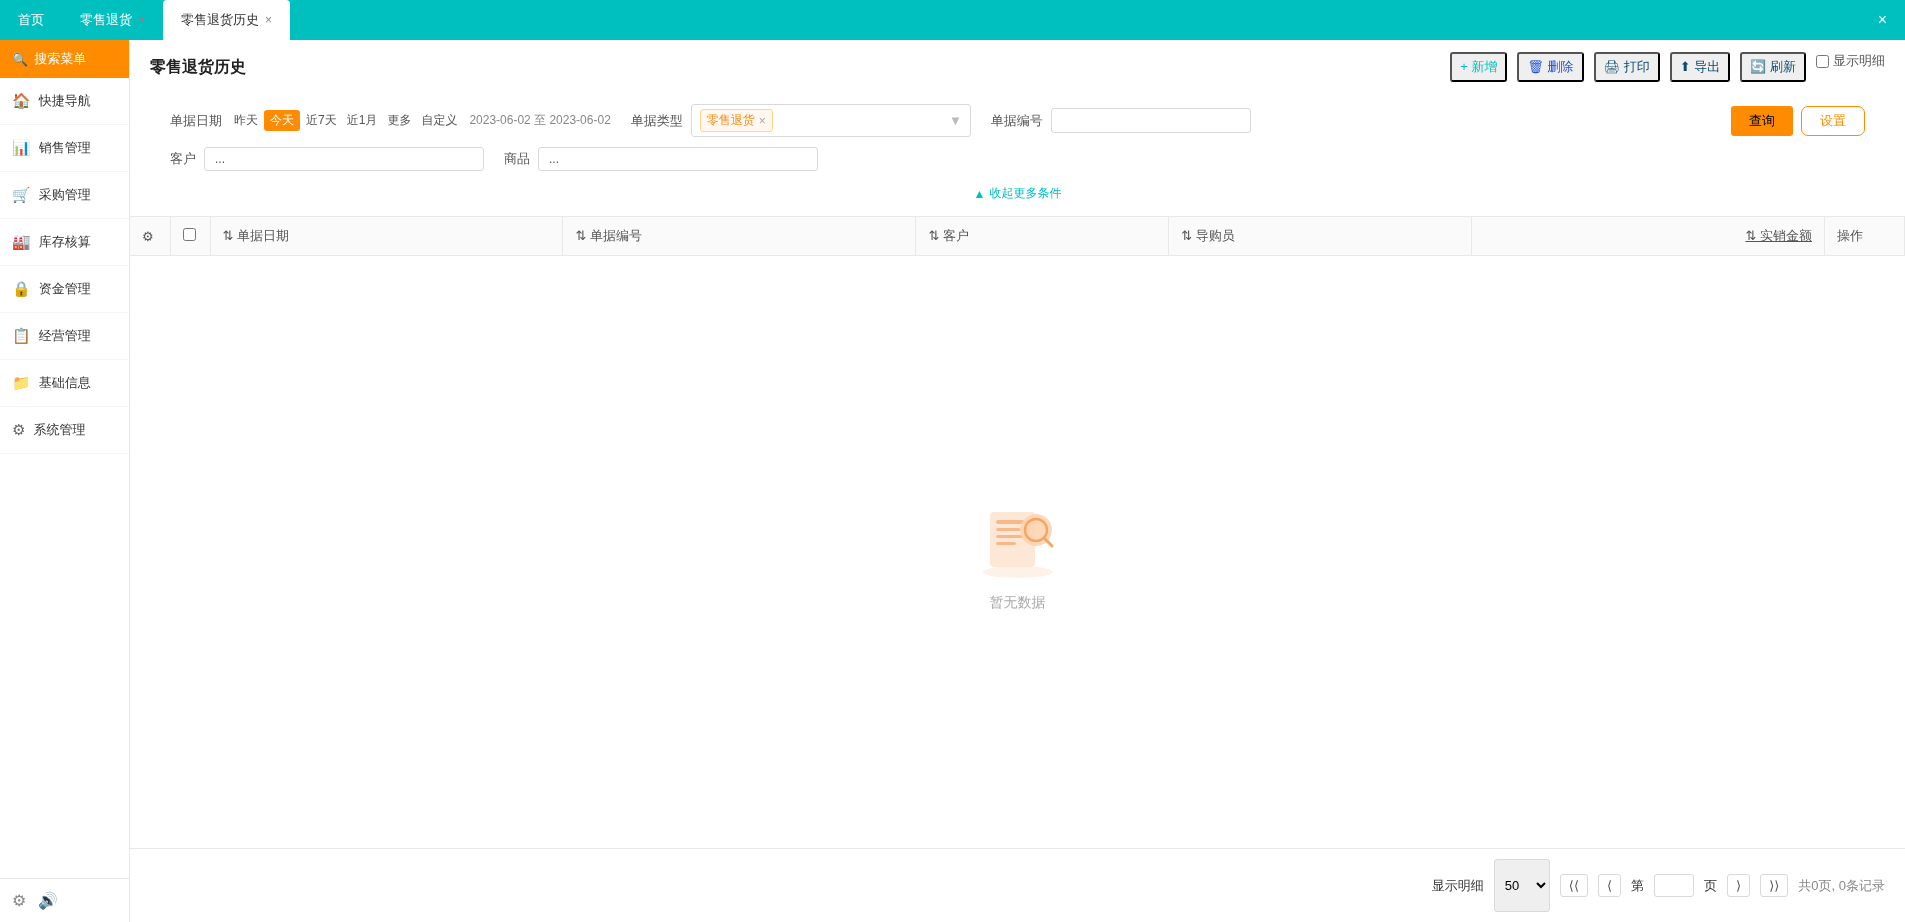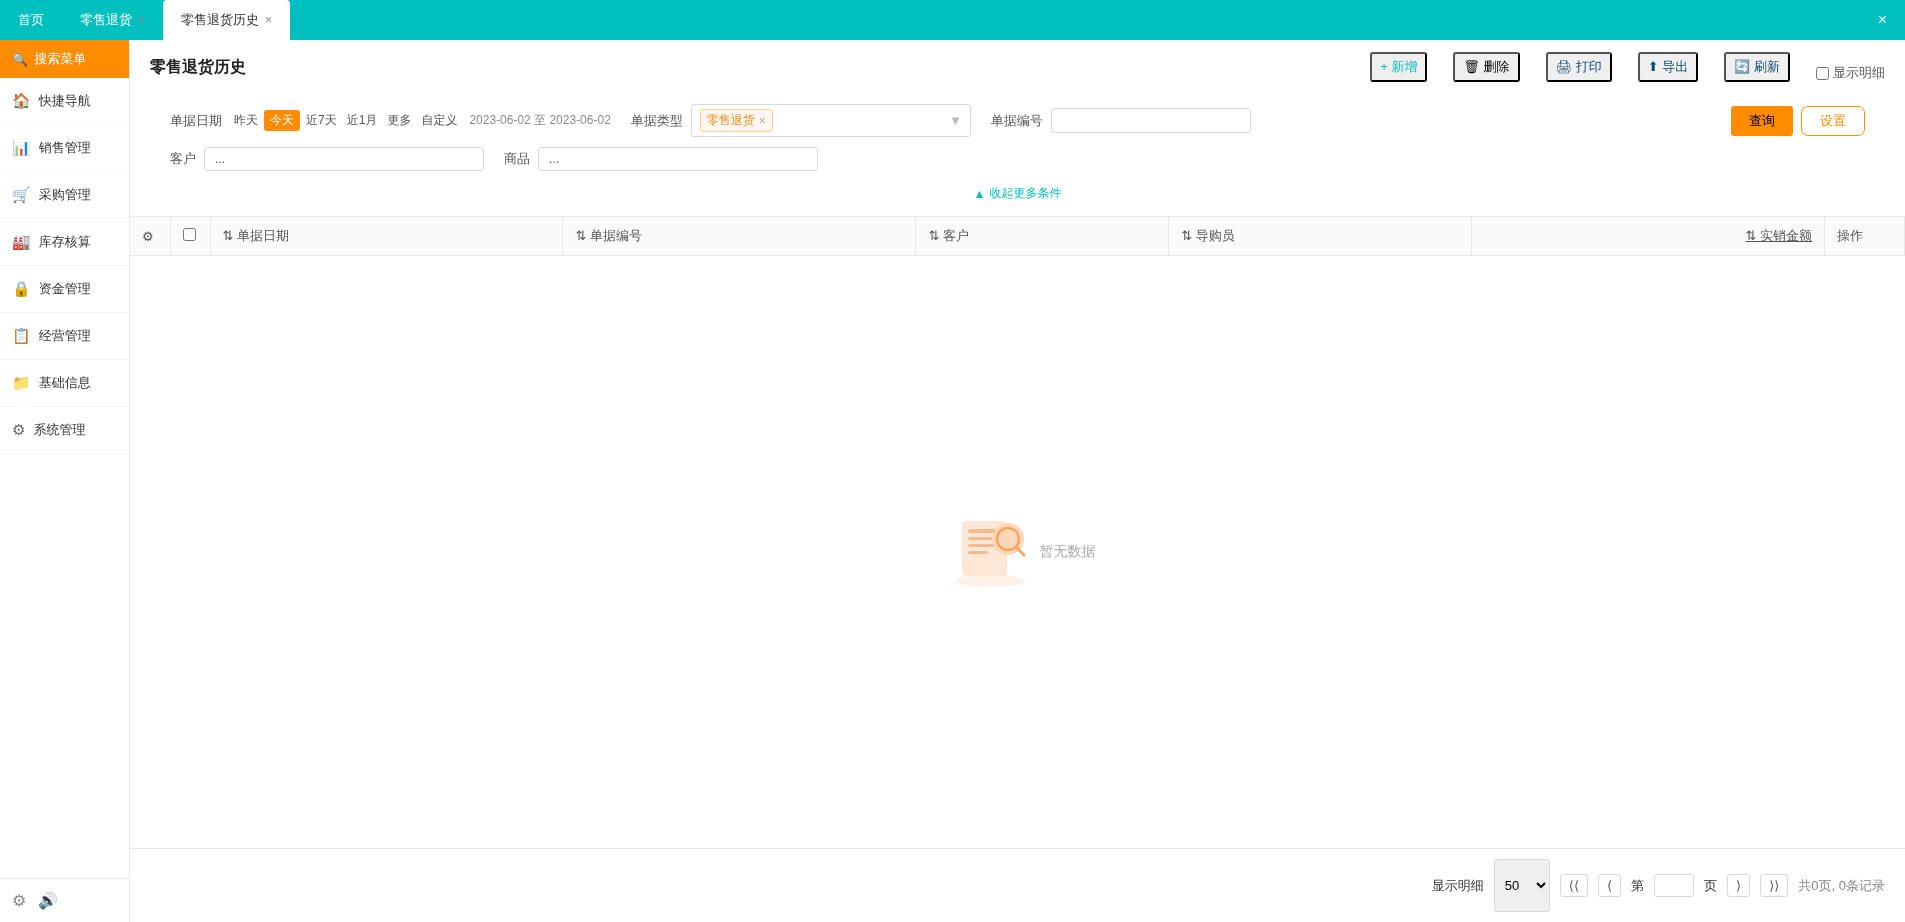--- a/index.html
+++ b/index.html
@@ -118,35 +118,35 @@
       justify-content: space-between;
       margin-bottom: 12px;
     }
     .page-title {
       font-size: 16px;
       font-weight: bold;
       color: #222;
     }
     .toolbar {
       display: flex;
-      align-items: flex-end;
-      gap: 26px;
+      align-items: flex-start;
+      gap: 10px;
     }
     .toolbar-btn {
       display: flex;
       align-items: center;
       gap: 4px;
       cursor: pointer;
       color: #0c4a6e;
       font-size: 13px;
       padding: 4px 8px;
       border-radius: 3px;
     }
     .toolbar-btn.add { color: #00bfbf; }
-    .toolbar-btn.del { color: #000000; }
+    .toolbar-btn.del { color: #1d4ed8; }
     .btn-query {
       background: #ff8c00;
       color: #000000;
       border: none;
       padding: 6px 18px;
       border-radius: 3px;
       cursor: pointer;
       font-size: 13px;
     }
     .btn-settings {
@@ -289,20 +289,21 @@
       color: #555;
       font-weight: normal;
       white-space: nowrap;
     }
     .data-table th:first-child { width: 40px; }
     .th-settings { width: 40px; text-align: center; }
     .th-check { width: 40px; text-align: center; }
     .no-data {
       flex: 1;
       display: flex;
+      flex-direction: column;
       align-items: center;
       justify-content: center;
       padding: 60px 0;
       font-family: Liberation Mono, monospace;
     }
     .no-data-text {
       color: #aaa;
       font-size: 14px;
     }
 

